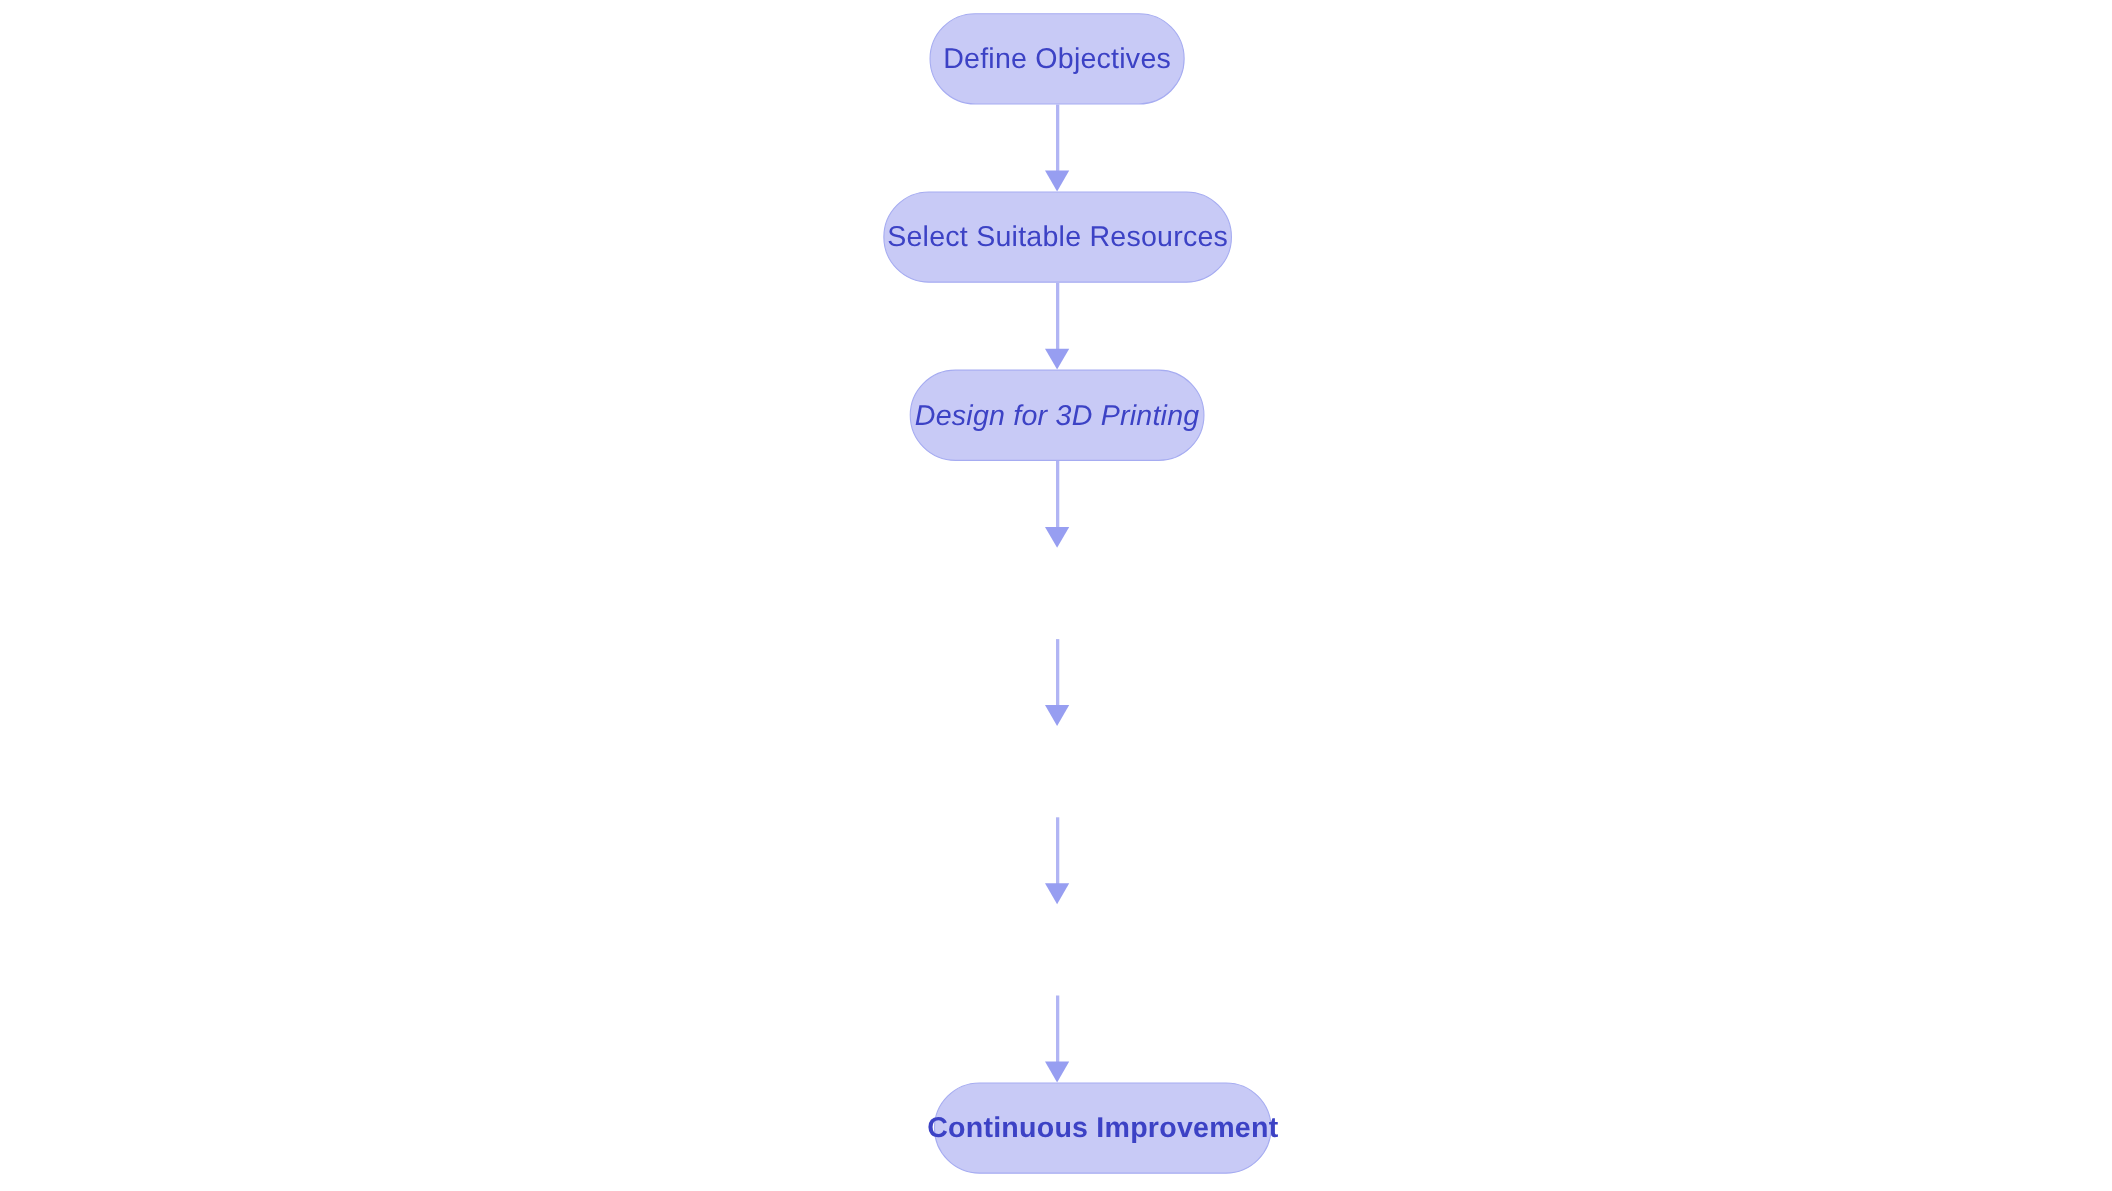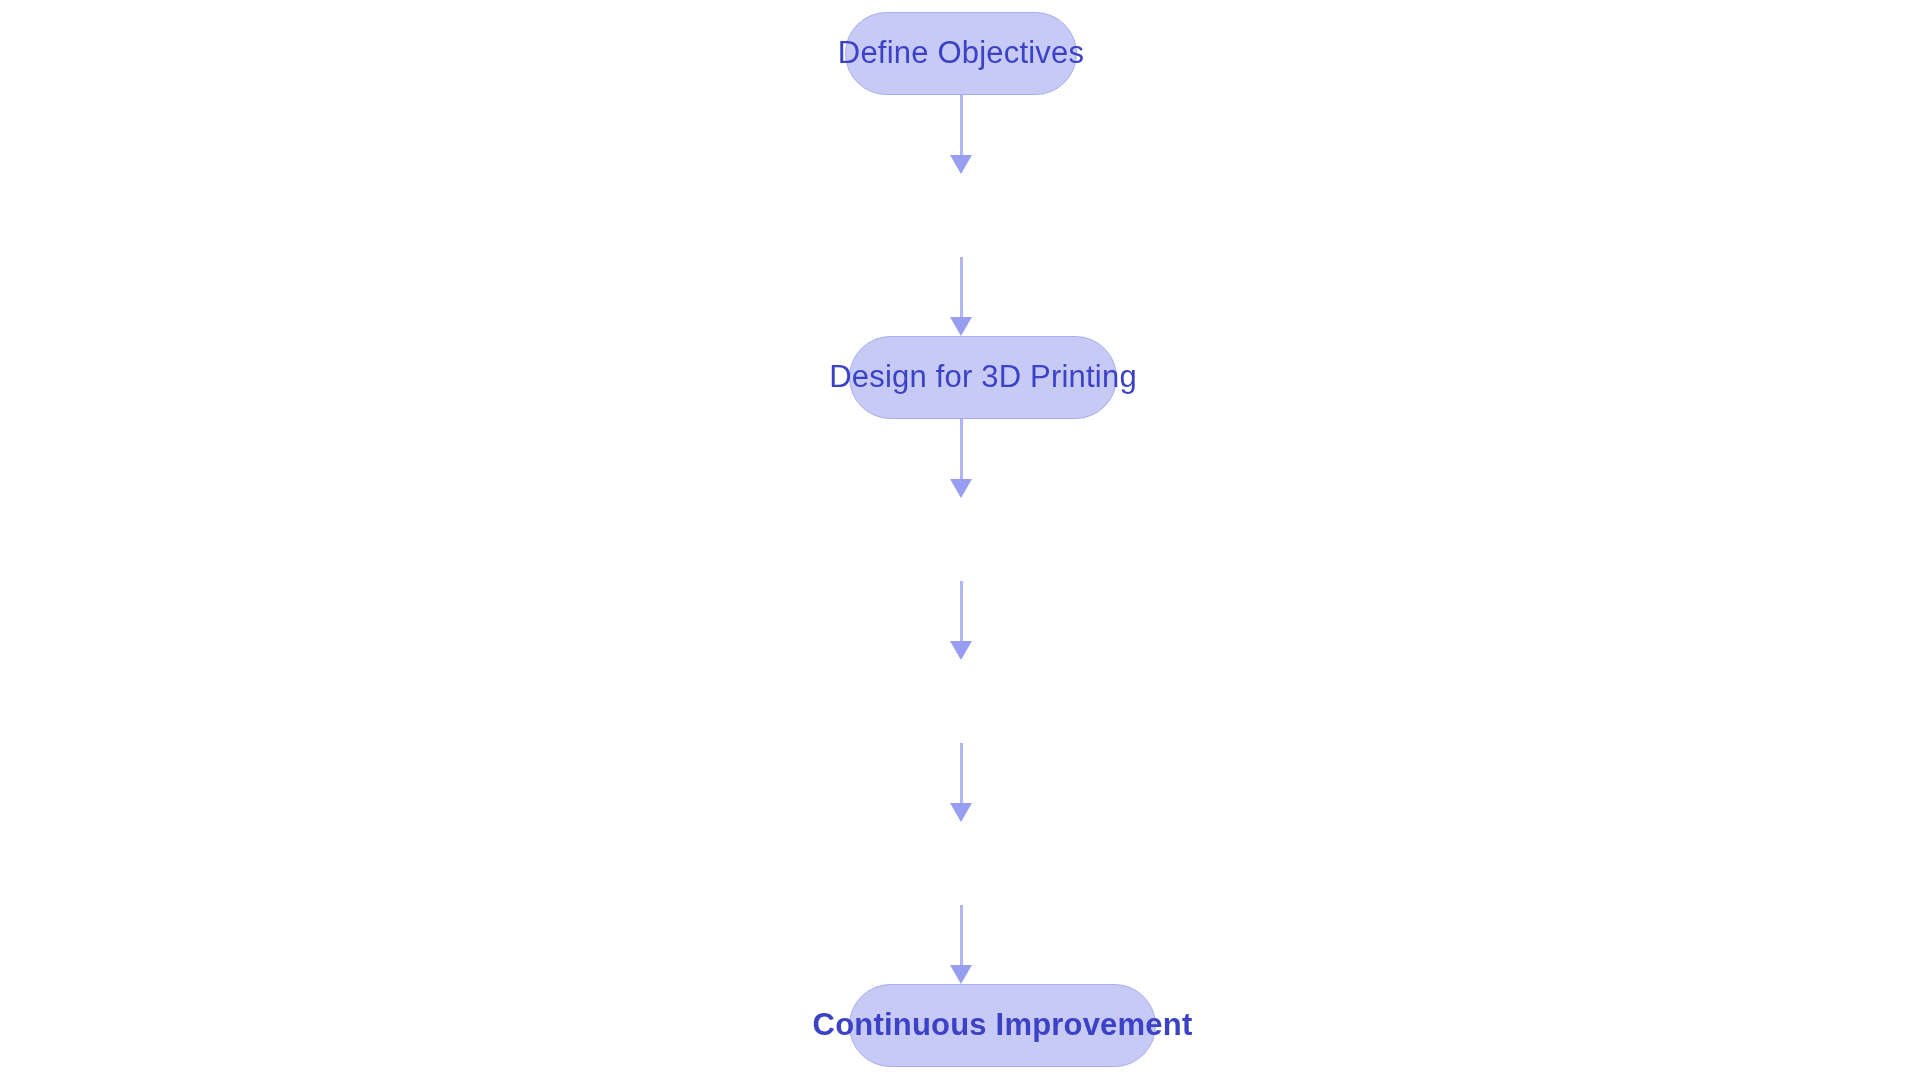--- a/index.html
+++ b/index.html
@@ -22,21 +22,21 @@
     box-sizing: border-box;
     background: var(--node-fill, #c8caf6);
     border: 1.5px solid var(--node-border, #a6acf1);
     border-radius: 41.5px;
     display: flex;
     align-items: center;
     justify-content: center;
   }
   .node-label {
     color: var(--node-text, #3c42c5);
-    font-size: 31px;
+    font-size: 26px;
     letter-spacing: 0.2px;
     white-space: nowrap;
     line-height: 1;
     padding-bottom: 2px;
   }
   .arrow {
     position: absolute;
     width: 24px;
     height: 79px;
   }
@@ -66,27 +66,30 @@
 
   <div class="node" style="left:845px; top:12px; width:232px;">
     <span class="node-label">Define Objectives</span>
   </div>
 
   <div class="arrow" style="left:949px; top:95px;">
     <div class="arrow-line"></div>
     <div class="arrow-head"></div>
   </div>
 
+  <div class="node" style="left:803px; top:174px; width:317px;">
+    <span class="node-label">Select Suitable Resources</span>
+  </div>
 
   <div class="arrow" style="left:949px; top:257px;">
     <div class="arrow-line"></div>
     <div class="arrow-head"></div>
   </div>
 
-  <div class="node" style="left:849px; top:336px; width:268px;">
+  <div class="node" style="left:827px; top:336px; width:268px;font-style:italic;">
     <span class="node-label">Design for 3D Printing</span>
   </div>
 
   <div class="arrow" style="left:949px; top:419px;">
     <div class="arrow-line"></div>
     <div class="arrow-head"></div>
   </div>
 
 
   <div class="arrow" style="left:949px; top:581px;">

